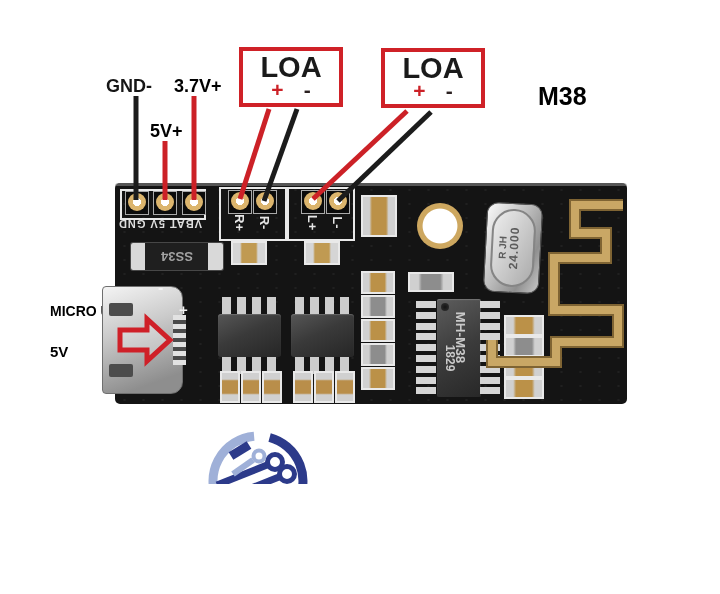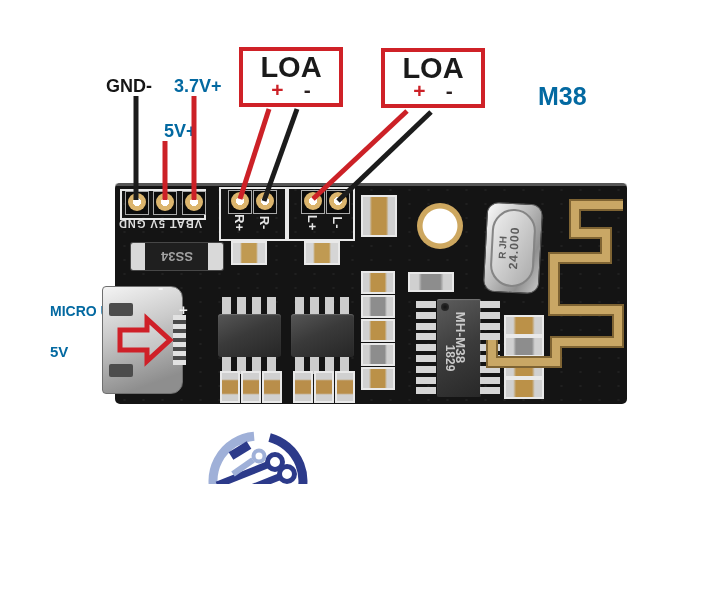--- a/index.html
+++ b/index.html
@@ -1,19 +1,19 @@
 <!DOCTYPE html>
 <html><head>
 <meta charset="utf-8">
 <style>
   html,body{margin:0;padding:0;background:#ffffff;}
   #canvas{position:relative;width:720px;height:484px;background:#ffffff;overflow:hidden;
           font-family:"Liberation Sans",sans-serif;}
   .lbl{position:absolute;font-weight:bold;white-space:nowrap;}
-  .red{color:#0369a1;}
+  .red{color:#000000;}
   .blk{color:#161616;}
 
   
   .loa-box{position:absolute;width:96px;height:52px;background:#fff;border:4px solid #cf2127;text-align:center;}
   .loa-title{font-size:29px;font-weight:bold;color:#1a1a1a;line-height:30px;margin-top:1px;}
   .loa-pm{display:flex;justify-content:center;gap:20px;font-size:21px;font-weight:bold;line-height:16px;}
   .loa-plus{color:#cc2127;}
   .loa-minus{color:#2a2020;}
 
   
@@ -90,21 +90,21 @@
   .website{position:absolute;left:215px;top:531px;width:290px;text-align:center;font-size:24px;font-weight:bold;
            color:#de1f26;}
 </style>
 </head>
 <body>
 
 <div id="canvas">
 
   <div class="lbl blk" style="left:106px;top:76px;font-size:18px;">GND-</div>
   <div class="lbl red" style="left:174px;top:76px;font-size:18px;">3.7V+</div>
-  <div class="lbl red" style="left:164px;top:121px;font-size:18px;">5V+</div>
+  <div class="lbl red" style="left:150px;top:121px;font-size:18px;">5V+</div>
   <div class="lbl red" style="left:538px;top:82px;font-size:25px;">M38</div>
   <div class="lbl red" style="left:50px;top:303px;font-size:14px;">MICRO USB</div>
   <div class="lbl red" style="left:50px;top:343px;font-size:15px;">5V</div>
 
   <div class="loa-box" style="left:239px;top:47px;">
     <div class="loa-title">LOA</div>
     <div class="loa-pm">
       <span class="loa-plus">+</span>
       <span class="loa-minus">-</span>
     </div>

